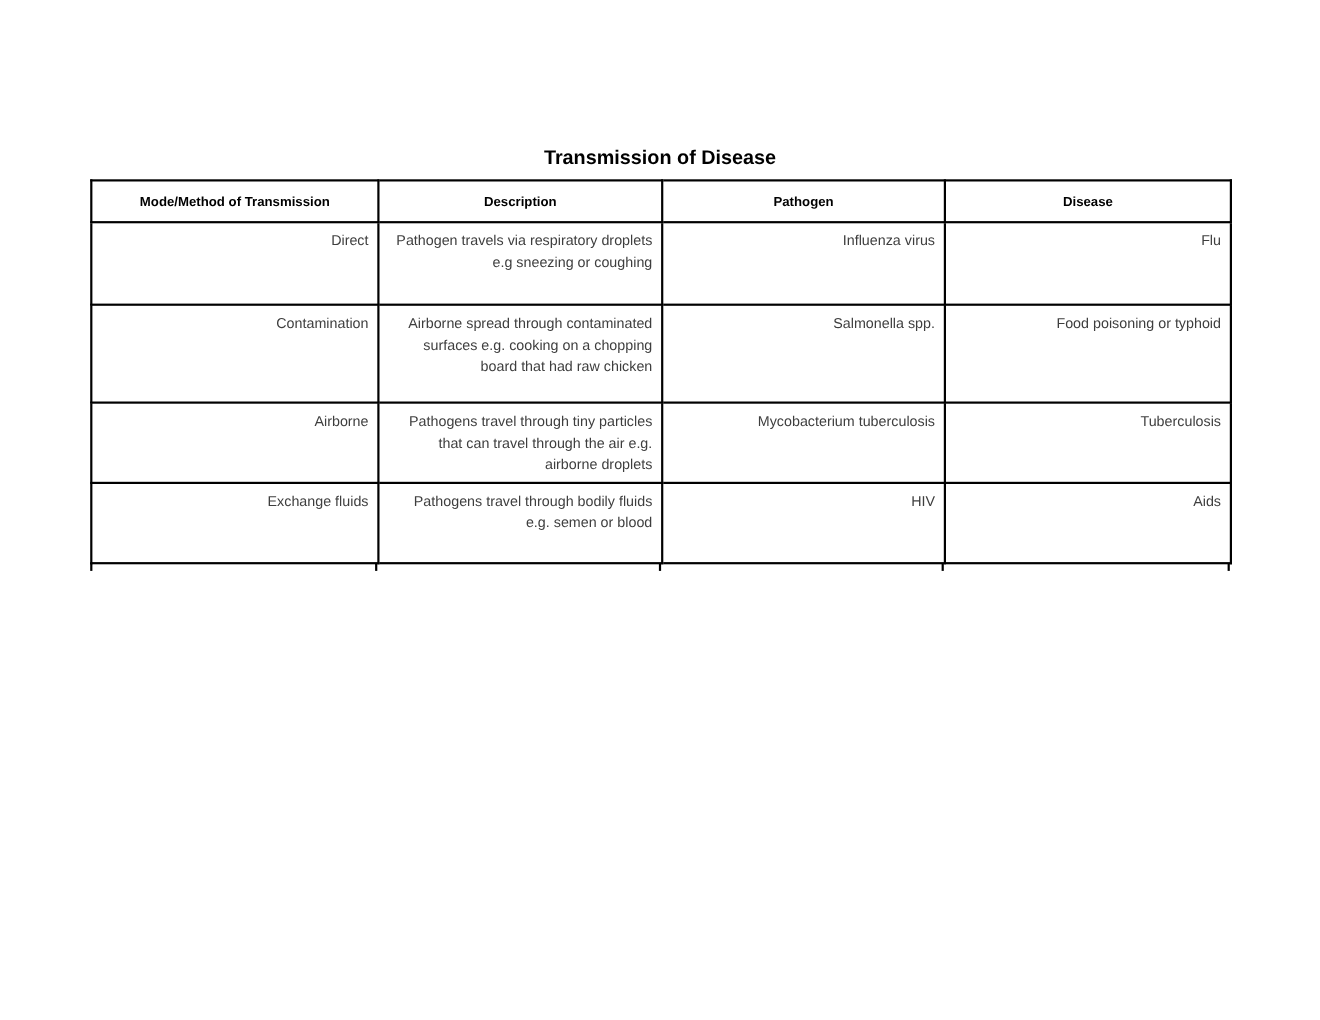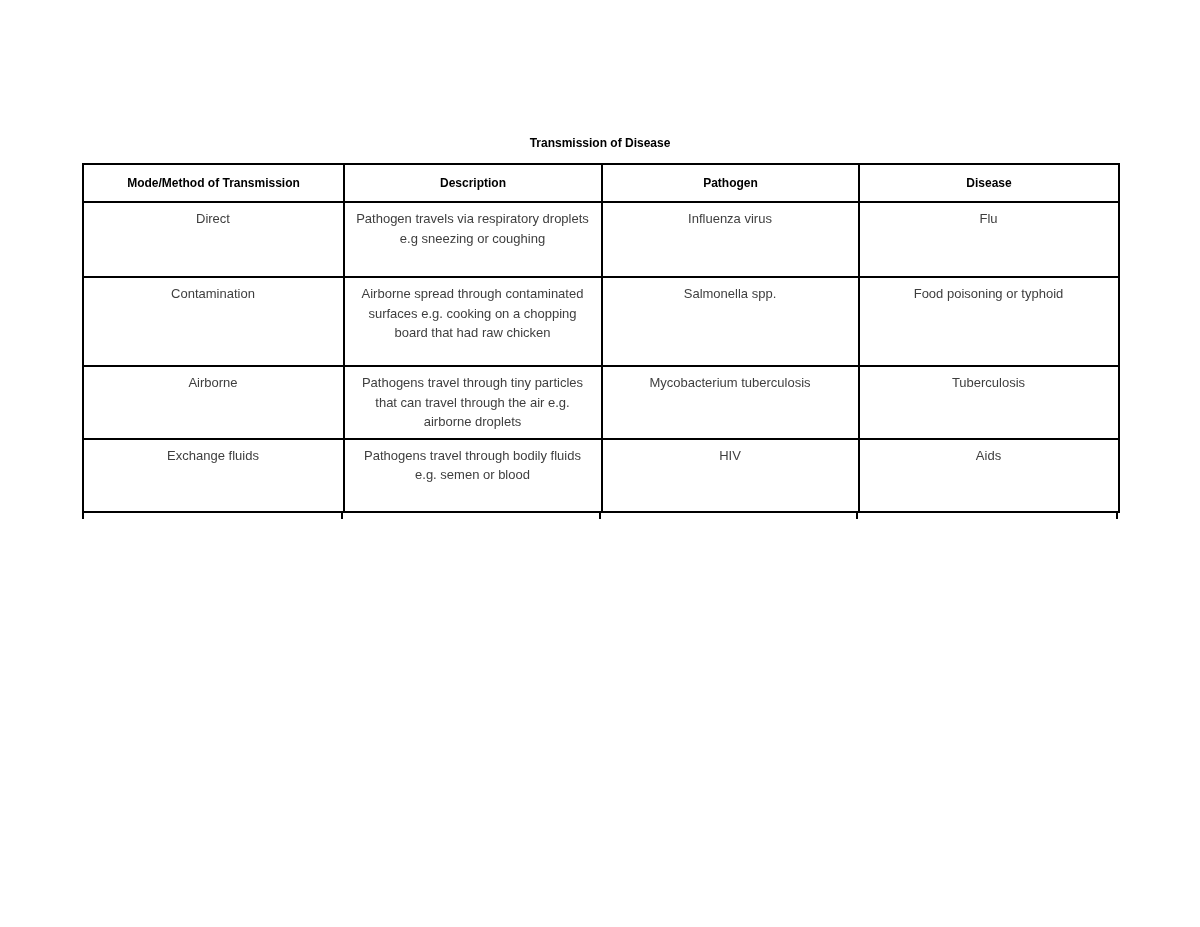--- a/index.html
+++ b/index.html
@@ -14,21 +14,21 @@
     height: 927px;
     background: #ffffff;
     overflow: hidden;
   }
   .doc-title {
     position: absolute;
     top: 130px;
     left: 0;
     width: 1200px;
     text-align: center;
-    font-size: 12px;
+    font-size: 18px;
     line-height: 26px;
     font-weight: bold;
     color: #000000;
   }
   .table-wrap {
     position: absolute;
     top: 163px;
     left: 82px;
     width: 1036px;
   }
@@ -50,21 +50,21 @@
     font-weight: bold;
     color: #000000;
     text-align: center;
     vertical-align: middle;
     padding: 2px 6px;
   }
   table.disease-table td {
     font-size: 13px;
     line-height: 19.5px;
     color: #3e3e3e;
-    text-align: center;
+    text-align: right;
     vertical-align: top;
     padding: 6px 8px 6px 7px;
   }
   tbody tr:nth-child(1) td { height: 75px; }
   tbody tr:nth-child(2) td { height: 89px; border-radius: 19px; }
   tbody tr:nth-child(3) td { height: 55px; }
   tbody tr:nth-child(4) td { height: 73px; }
   tbody tr:nth-child(5) td { height: 70px; }
   
   .ticks {

